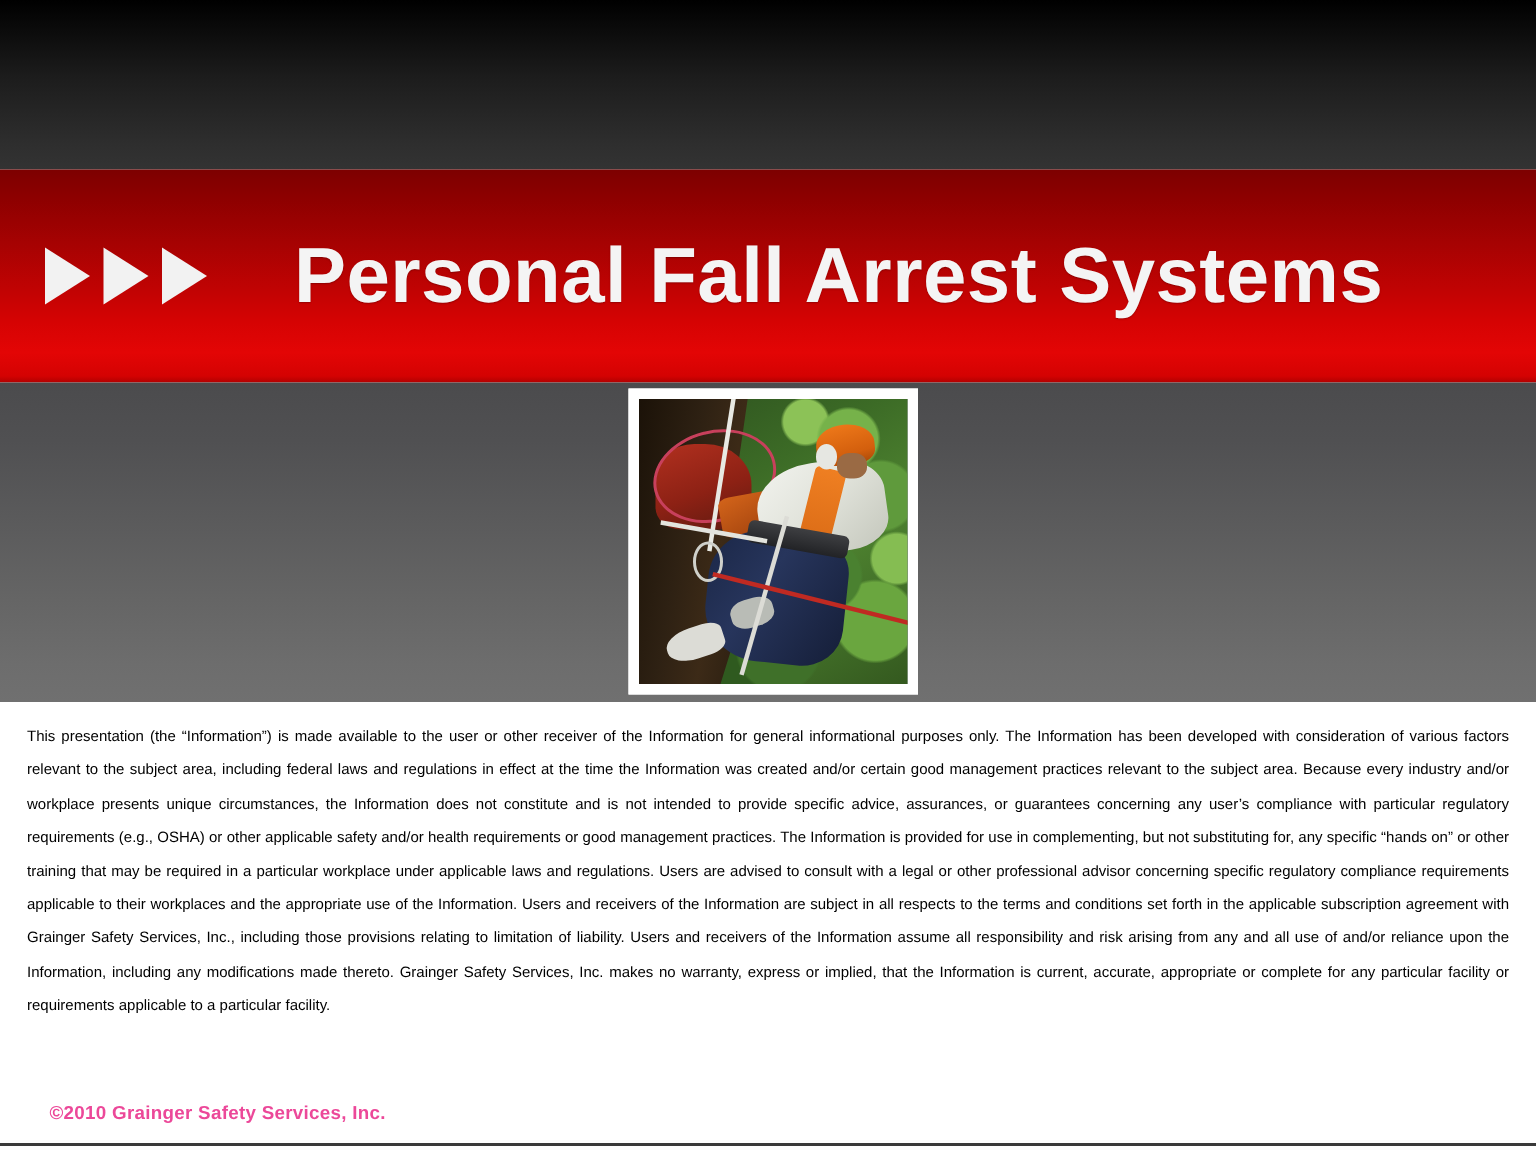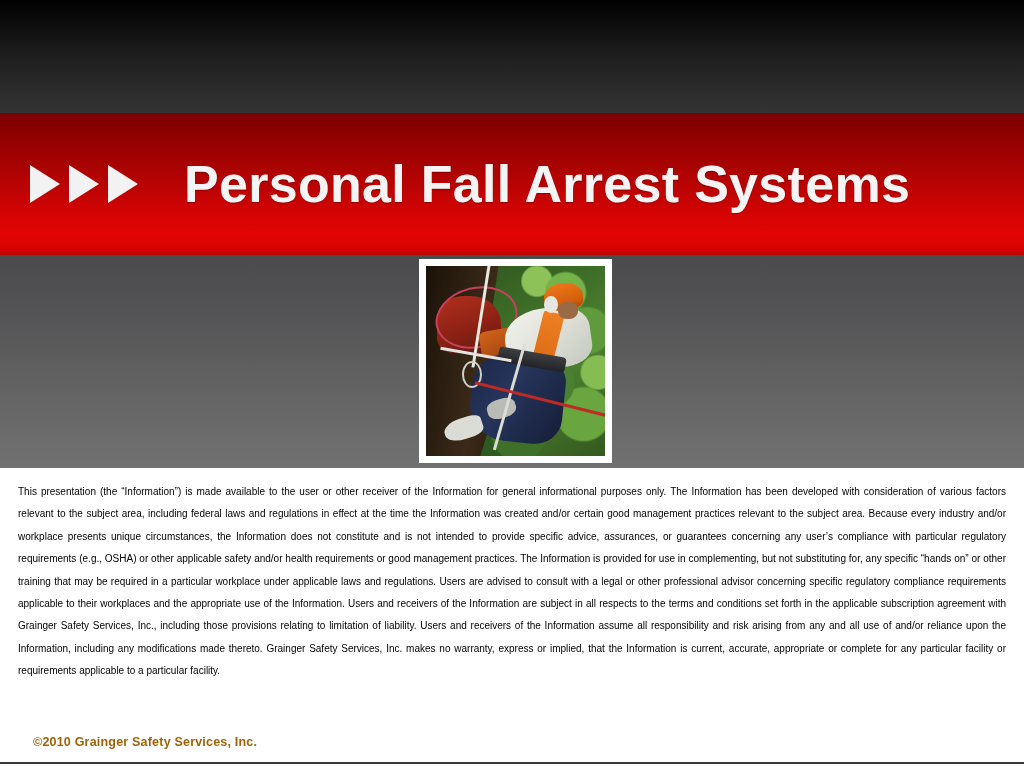--- a/index.html
+++ b/index.html
@@ -51,21 +51,21 @@
     gap: 9px;
   }
   .arrow {
     width: 0;
     height: 0;
     border-top: 19px solid transparent;
     border-bottom: 19px solid transparent;
     border-left: 30px solid #f2f2f2;
   }
   .banner-title {
-    margin-left: 46px;
+    margin-left: 58px;
     color: #f4f4f4;
     font-family: "Liberation Sans", sans-serif;
     font-weight: bold;
     font-size: 52px;
     letter-spacing: 0.3px;
     line-height: 1;
     white-space: nowrap;
     text-shadow: 0 1px 1px rgba(0,0,0,0.25);
   }
 
@@ -301,21 +301,21 @@
     line-height: 22.4px;
     text-align: justify;
     text-justify: inter-word;
   }
 
   
   .copyright {
     position: absolute;
     left: 33px;
     top: 735px;
-    color: #a16207;
+    color: #ec4899;
     font-family: "Liberation Sans", sans-serif;
     font-weight: bold;
     font-size: 12.5px;
     letter-spacing: 0.2px;
   }
 
   
   .bottom-rule {
     position: absolute;
     left: 0;

